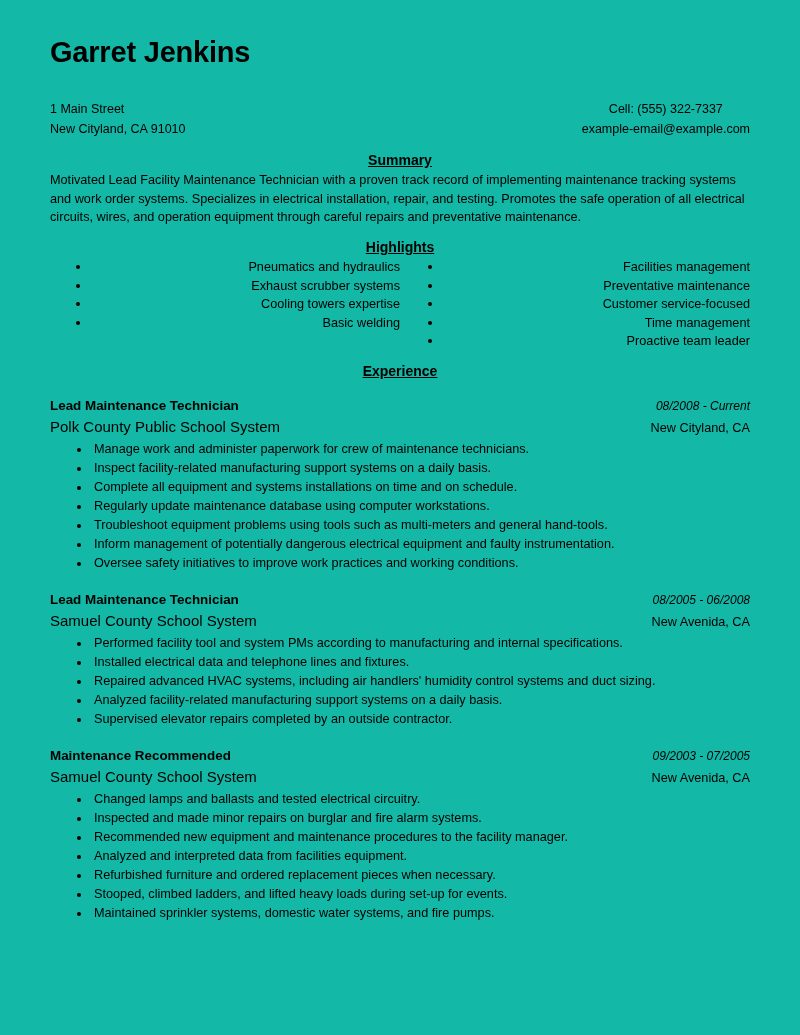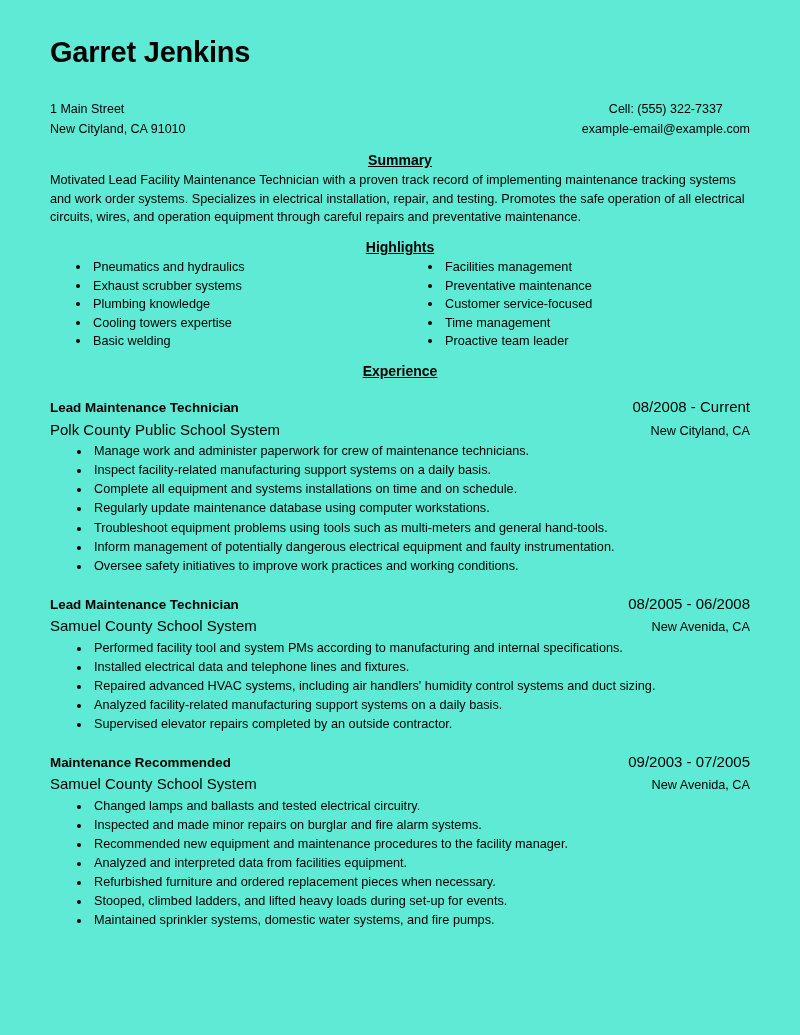--- a/index.html
+++ b/index.html
@@ -12,21 +12,21 @@
     width: 800px;
     height: 1035px;
     font-family: "Liberation Sans", sans-serif;
     color: #000000;
     -webkit-font-smoothing: antialiased;
   }
   .page {
     position: relative;
     width: 800px;
     height: 1035px;
-    background: #5eead4;
+    background: #14b8a6;
     box-sizing: border-box;
     padding: 36px 50px 0 50px;
   }
   .content {
     width: 700px;
   }
 
   
   .name {
     font-size: 29px;
@@ -65,20 +65,21 @@
     font-size: 12.7px;
     line-height: 1.45;
     text-align: left;
     margin: 0;
   }
 
   
   .highlights {
     display: flex;
     margin-top: 2px;
+    text-align: right;
   }
   .highlights-col {
     width: 50%;
     box-sizing: border-box;
   }
   .highlights-col.left { padding-left: 25px; }
   .highlights-col.right { padding-left: 27px; }
 
   ul.bullets {
     list-style: none;
@@ -112,23 +113,24 @@
     justify-content: space-between;
     align-items: baseline;
     font-size: 12.7px;
     line-height: 1.5;
   }
   .job-title {
     font-weight: bold;
     font-size: 13.4px;
   }
   .job-dates {
-    font-size: 15px;
+    font-size: 12px;
     text-align: center;
     white-space: nowrap;
+    font-style: italic;
   }
   .job-company { font-size: 15px; }
   .job-location {
     font-size: 12.7px;
     text-align: left;
     white-space: nowrap;
   }
   ul.job-bullets {
     list-style: none;
     margin: 1px 0 2px 0;
@@ -176,21 +178,20 @@
       <p class="summary-text">Motivated Lead Facility Maintenance Technician with a proven track record of implementing maintenance tracking systems and work order systems. Specializes in electrical installation, repair, and testing. Promotes the safe operation of all electrical circuits, wires, and operation equipment through careful repairs and preventative maintenance.</p>
     </div>
 
     <div>
       <div class="section-heading">Highlights</div>
       <div class="highlights">
         <div class="highlights-col left">
           <ul class="bullets">
               <li>Pneumatics and hydraulics</li>
               <li>Exhaust scrubber systems</li>
-              <li>Plumbing knowledge</li>
               <li>Cooling towers expertise</li>
               <li>Basic welding</li>
             </ul>
         </div>
         <div class="highlights-col right">
           <ul class="bullets">
               <li>Facilities management</li>
               <li>Preventative maintenance</li>
               <li>Customer service-focused</li>
               <li>Time management</li>

